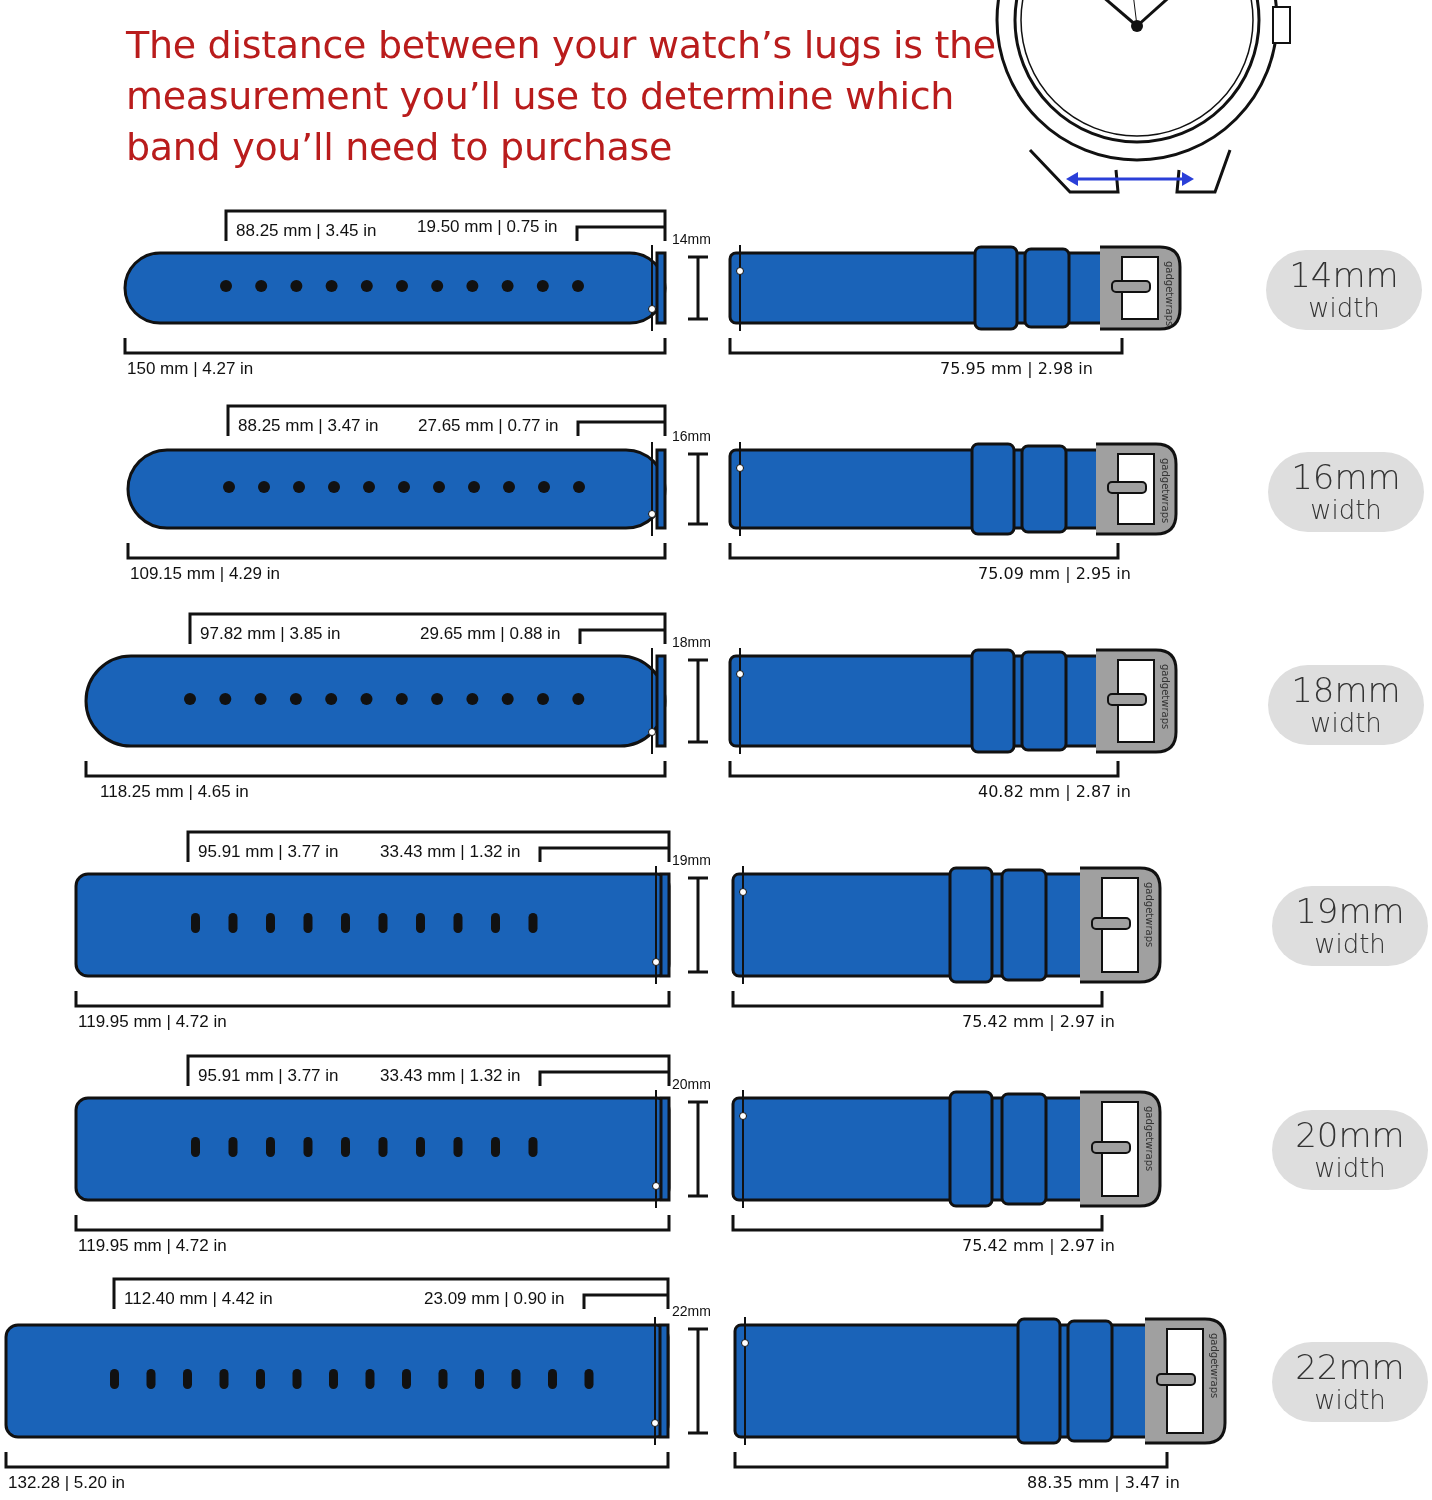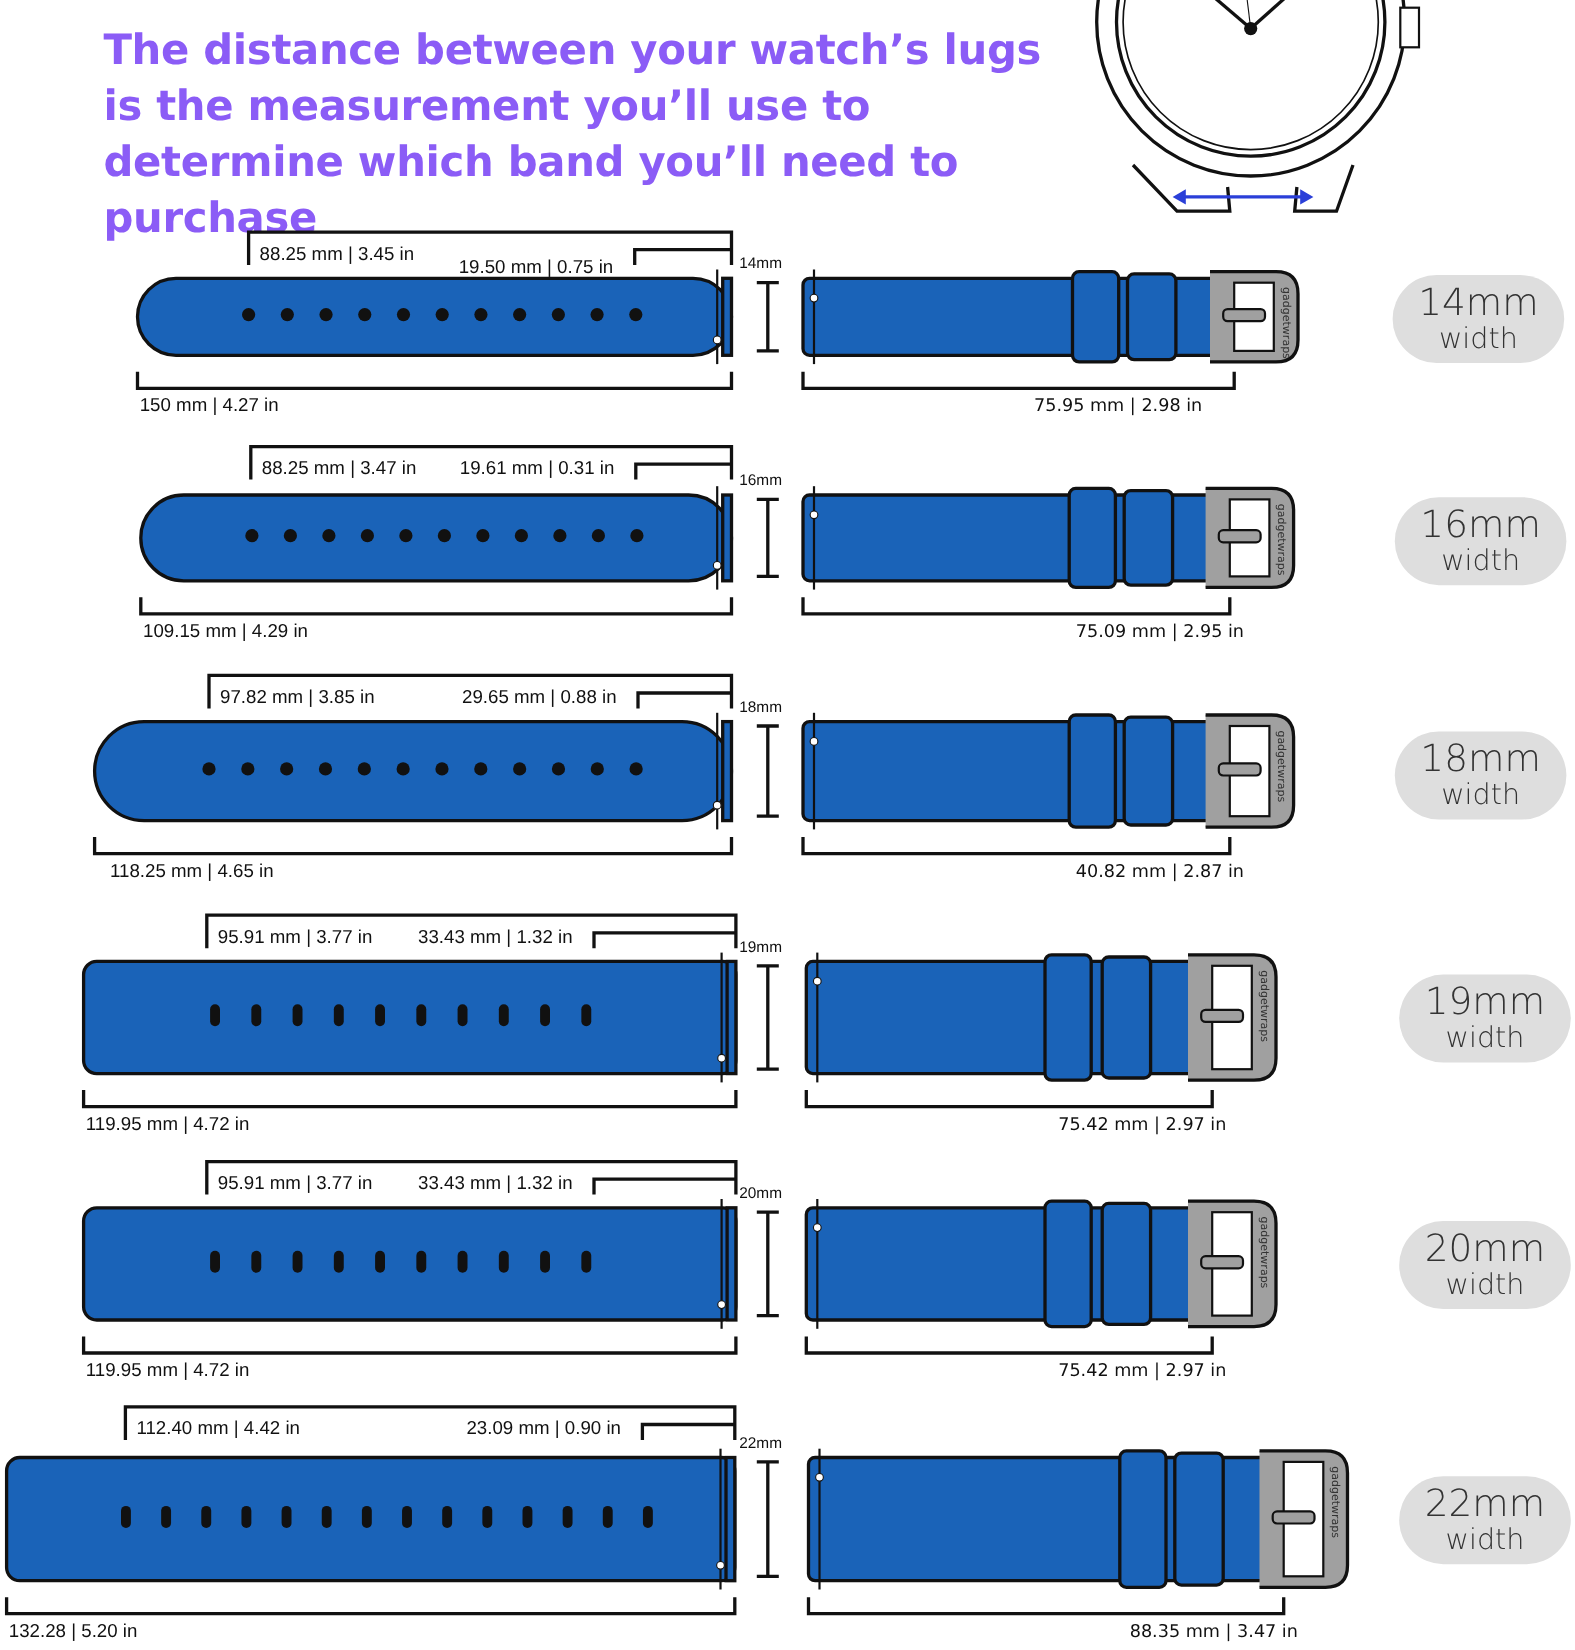--- a/index.html
+++ b/index.html
@@ -1,17 +1,17 @@
 <!DOCTYPE html>
 <html><head>
 <meta charset="utf-8">
 <style>
   html,body{margin:0;padding:0;background:#fff;}
   body{width:1432px;height:1500px;position:relative;overflow:hidden;font-family:"Liberation Sans","DejaVu Sans",sans-serif;color:#111;}
-  .headline{position:absolute;left:94px;top:20px;width:900px;font-family:"DejaVu Sans",sans-serif;font-size:38px;line-height:51px;color:#8b5cf6;font-weight:700;letter-spacing:-0.3px;}
+  .headline{position:absolute;left:126px;top:20px;width:900px;font-family:"DejaVu Sans",sans-serif;font-size:38px;line-height:51px;color:#b91c1c;font-weight:400;letter-spacing:-0.3px;}
   .watch{position:absolute;left:990px;top:-20px;}
   .row{position:absolute;left:0;width:1432px;}
   .lbl{position:absolute;font-size:17px;white-space:nowrap;color:#111;}
   .lbl-r{font-family:"DejaVu Sans",sans-serif;font-size:16px;}
   .wmm{position:absolute;font-size:14px;color:#111;}
   .pill{position:absolute;width:156px;height:80px;border-radius:40px;background:#dedede;text-align:center;color:#333;font-family:"DejaVu Sans",sans-serif;}
   .pill .big{font-size:34px;line-height:38px;margin-top:6px;font-weight:300;}
   .pill .small{font-size:26px;line-height:28px;font-weight:300;}
   svg{position:absolute;overflow:visible;}
 </style>
@@ -63,21 +63,21 @@
         <circle cx="740" cy="66" r="3.5" fill="#fff" stroke="#111111" stroke-width="1"></circle>
         <rect x="975" y="42" width="42" height="82" rx="6" fill="#1a63b8" stroke="#111111" stroke-width="3"></rect>
         <rect x="1025" y="44" width="44" height="78" rx="6" fill="#1a63b8" stroke="#111111" stroke-width="3"></rect>
         <path d="M1100 42 H1160 Q1180 42 1180 62 V104 Q1180 124 1160 124 H1100" fill="#a0a0a0" stroke="#111111" stroke-width="3"></path>
         <rect x="1122" y="52" width="36" height="62" fill="#fff" stroke="#111111" stroke-width="2"></rect>
         <rect x="1112" y="76" width="38" height="11" rx="4" fill="#a0a0a0" stroke="#111111" stroke-width="2"></rect>
         <text x="1166" y="56" font-size="10" fill="#333" font-family="DejaVu Sans, sans-serif" transform="rotate(90 1166 56)">gadgetwraps</text>
         <path d="M730 133 V148 H1122 V133" fill="none" stroke="#111111" stroke-width="3"></path>
       </svg>
       <span class="lbl" style="left:236px;top:16px">88.25 mm | 3.45 in</span>
-      <span class="lbl" style="left:417px;top:28px">19.50 mm | 0.75 in</span>
+      <span class="lbl" style="left:417px;top:12px">19.50 mm | 0.75 in</span>
       <span class="wmm" style="left:672px;top:26px">14mm</span>
       <span class="lbl" style="left:127px;top:154px">150 mm | 4.27 in</span>
       <span class="lbl lbl-r" style="left:940px;top:154px">75.95 mm | 2.98 in</span>
       <div class="pill" style="left:1266px;top:45px">
         <div class="big">14mm</div>
         <div class="small">width</div>
       </div>
     </div>
     <div class="row" style="top: 400px;">
       <svg width="1432" height="300" style="left:0;top:0">
@@ -105,21 +105,21 @@
         <circle cx="740" cy="68" r="3.5" fill="#fff" stroke="#111111" stroke-width="1"></circle>
         <rect x="972" y="44" width="42" height="90" rx="6" fill="#1a63b8" stroke="#111111" stroke-width="3"></rect>
         <rect x="1022" y="46" width="44" height="86" rx="6" fill="#1a63b8" stroke="#111111" stroke-width="3"></rect>
         <path d="M1096 44 H1156 Q1176 44 1176 64 V114 Q1176 134 1156 134 H1096" fill="#a0a0a0" stroke="#111111" stroke-width="3"></path>
         <rect x="1118" y="54" width="36" height="70" fill="#fff" stroke="#111111" stroke-width="2"></rect>
         <rect x="1108" y="82" width="38" height="11" rx="4" fill="#a0a0a0" stroke="#111111" stroke-width="2"></rect>
         <text x="1162" y="58" font-size="10" fill="#333" font-family="DejaVu Sans, sans-serif" transform="rotate(90 1162 58)">gadgetwraps</text>
         <path d="M730 143 V158 H1118 V143" fill="none" stroke="#111111" stroke-width="3"></path>
       </svg>
       <span class="lbl" style="left:238px;top:16px">88.25 mm | 3.47 in</span>
-      <span class="lbl" style="left:418px;top:16px">19.61 mm | 0.31 in</span>
+      <span class="lbl" style="left:418px;top:16px">27.65 mm | 0.77 in</span>
       <span class="wmm" style="left:672px;top:28px">16mm</span>
       <span class="lbl" style="left:130px;top:164px">109.15 mm | 4.29 in</span>
       <span class="lbl lbl-r" style="left:978px;top:164px">75.09 mm | 2.95 in</span>
       <div class="pill" style="left:1268px;top:52px">
         <div class="big">16mm</div>
         <div class="small">width</div>
       </div>
     </div>
     <div class="row" style="top: 608px;">
       <svg width="1432" height="300" style="left:0;top:0">

